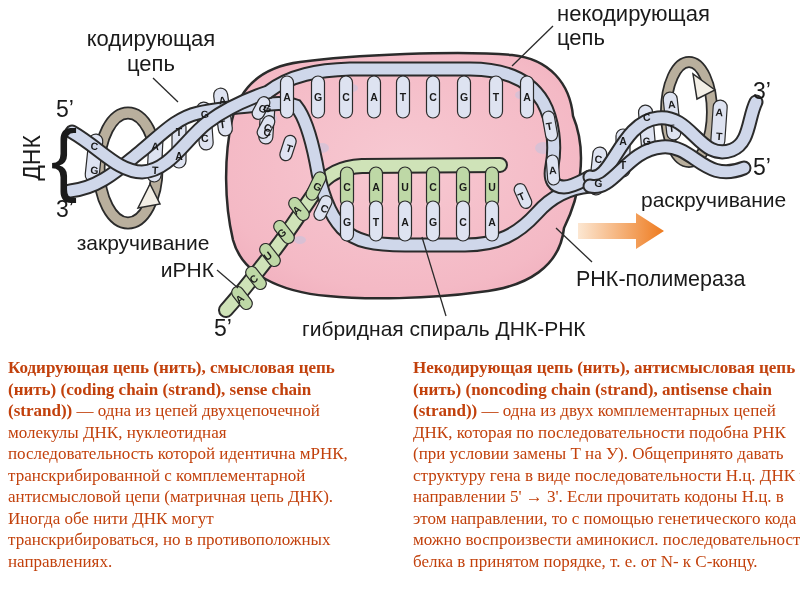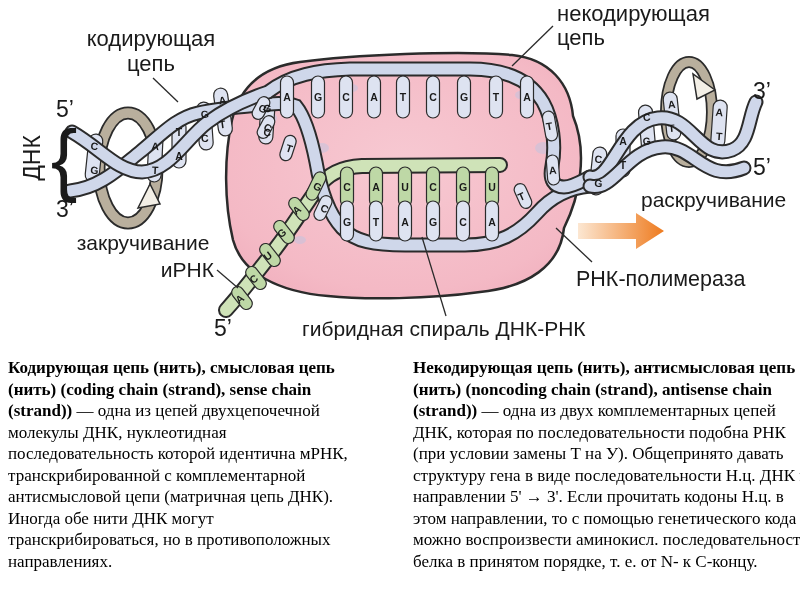--- a/index.html
+++ b/index.html
@@ -1,20 +1,20 @@
 <!DOCTYPE html>
 <html><head>
 <meta charset="utf-8">
 <style>
   html,body{margin:0;padding:0;background:#fff;}
   .stage{position:relative;width:800px;height:600px;background:#fff;overflow:hidden;
          font-family:"Liberation Sans",sans-serif;}
   .stage svg{position:absolute;left:0;top:0;}
   .defcol{position:absolute;top:357px;font-family:"Liberation Serif",serif;
-          font-size:17px;line-height:21.5px;color:#000000;text-align:left;}
+          font-size:17px;line-height:21.5px;color:#c2410c;text-align:left;}
   .defcol .lead{font-weight:bold;}
   #def-left{left:8px;width:350px;}
   #def-right{left:413px;width:405px;}
   text{font-family:"Liberation Sans",sans-serif;fill:#1a1a1a;}
 </style>
 </head>
 <body>
 
 <div class="stage">
 

